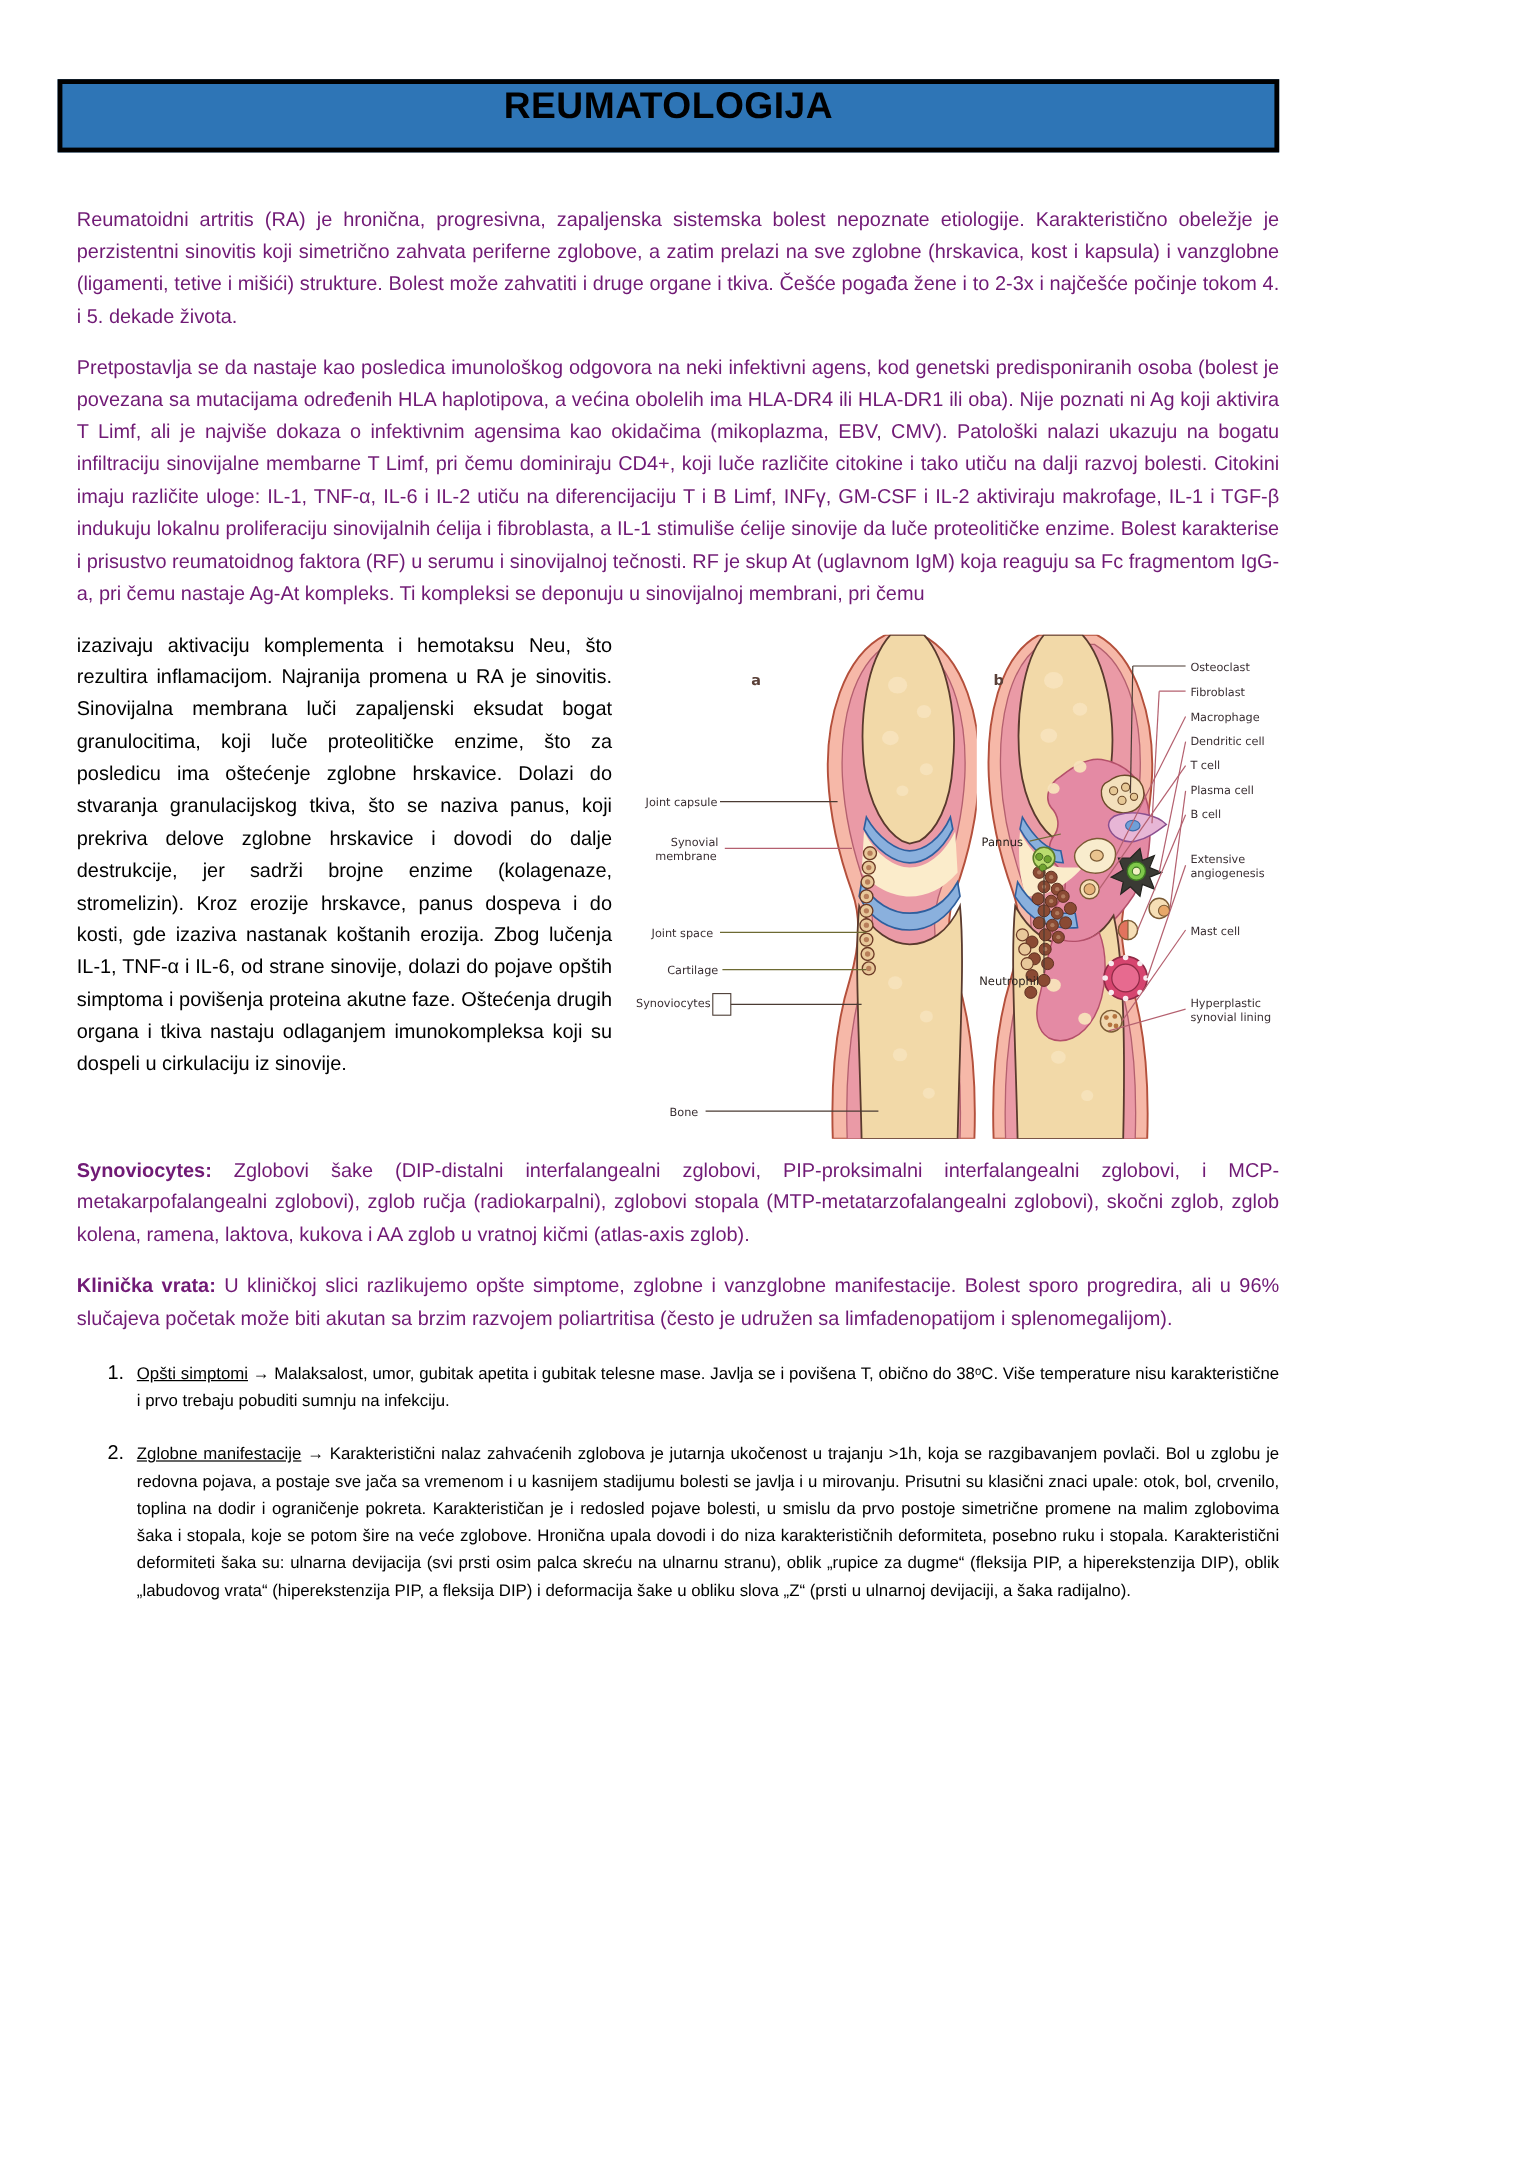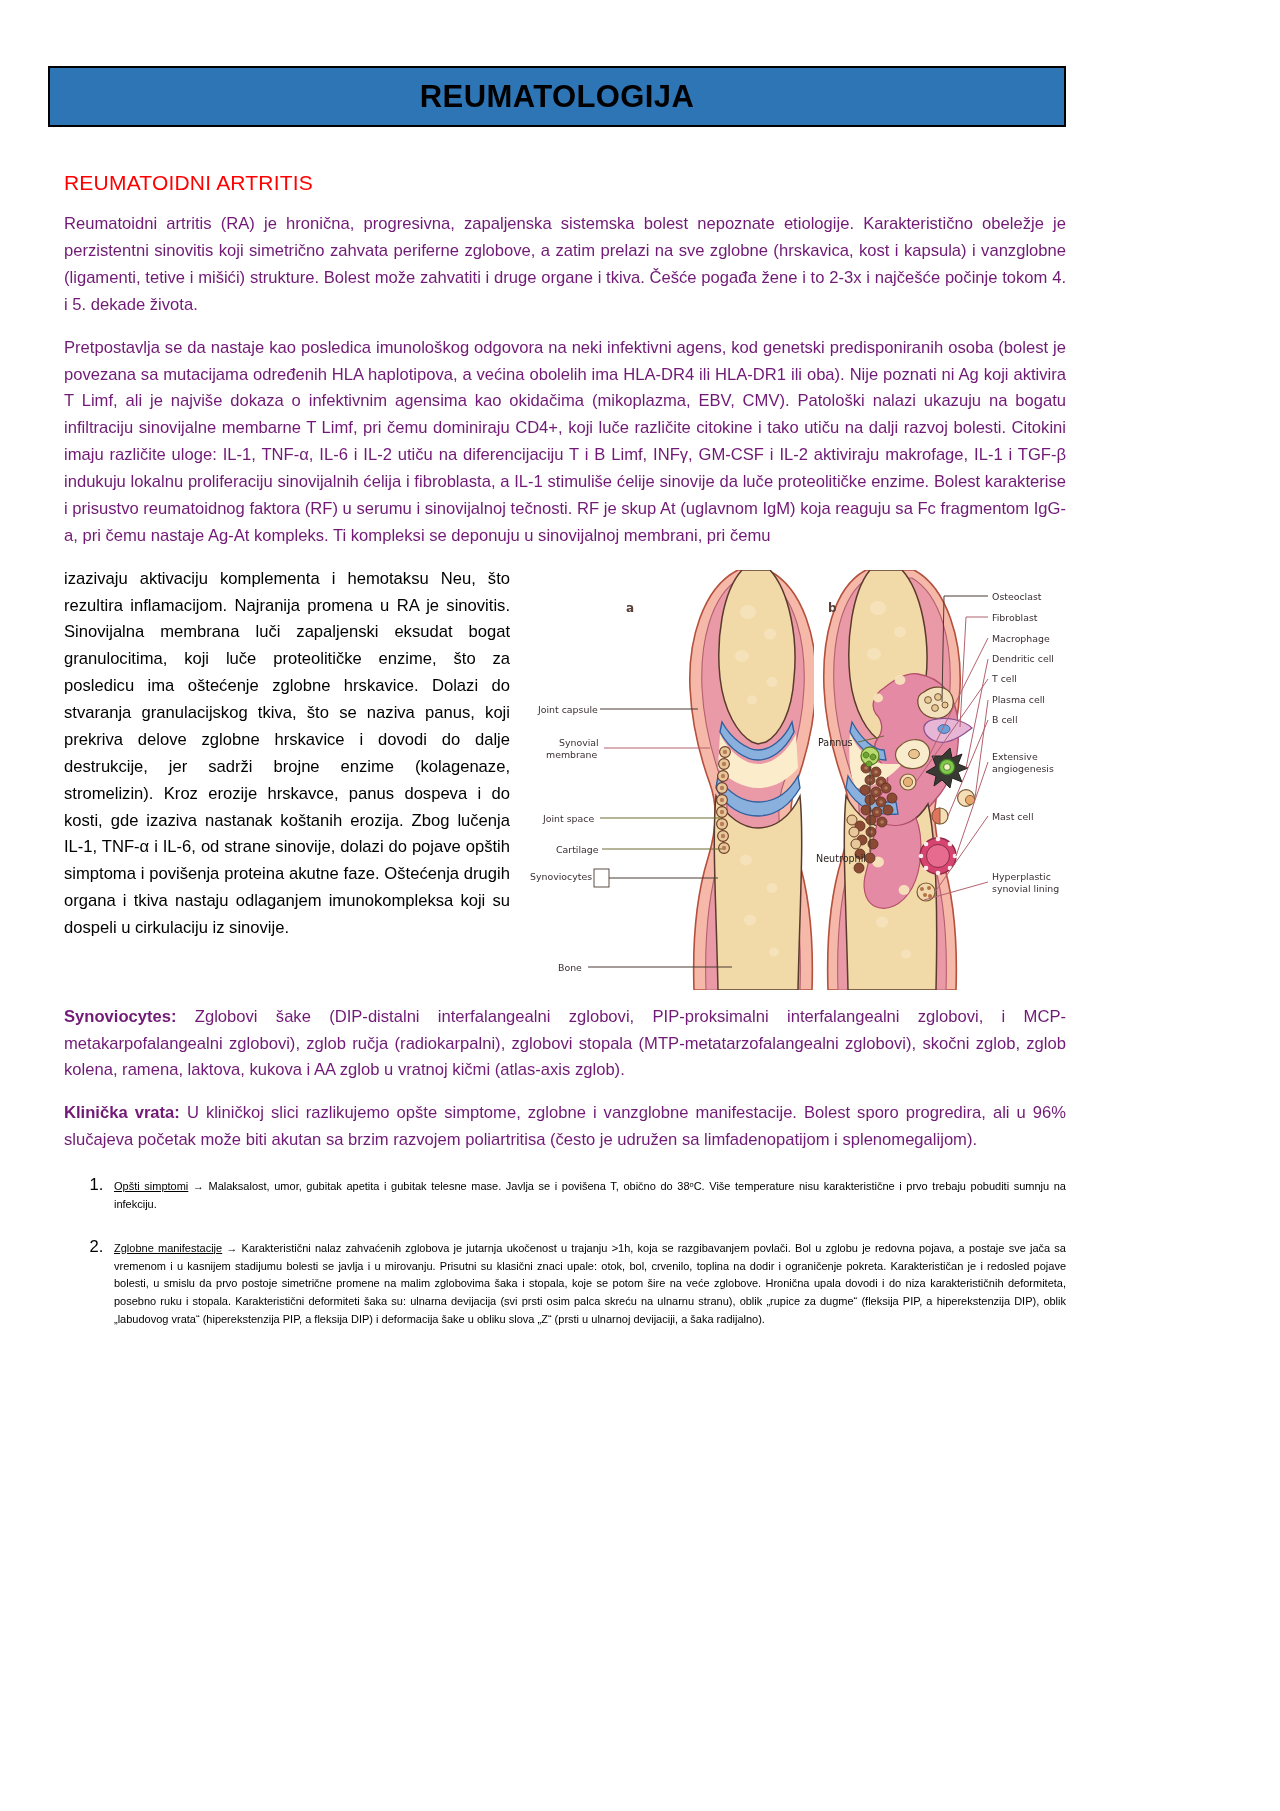--- a/index.html
+++ b/index.html
@@ -24,23 +24,23 @@
   }
 
   
   .title-banner {
     position: absolute;
     left: 48px;
     top: 66px;
     width: 1018px;
     height: 61px;
     background: #2e75b6;
-    border: 2px solid #000000;
+    border: 4px solid #000000;
     display: flex;
-    align-items: center;
+    align-items: flex-start;
     justify-content: center;
     box-sizing: border-box;
   }
   .title-banner .title-text {
     font-size: 31px;
     font-weight: 700;
     letter-spacing: 0.4px;
     color: #000000;
     font-family: "Liberation Sans", sans-serif;
   }
@@ -85,21 +85,21 @@
     margin: 0 0 4px 0;
     text-align: justify;
   }
 
   .clearfix::after { content: ""; display: block; clear: both; }
 
   
   ol.numlist {
     margin: 18px 0 0 0;
     padding-left: 44px;
-    font-size: 11px;
+    font-size: 14px;
     line-height: 1.62;
   }
   ol.numlist > li {
     margin-bottom: 20px;
     text-align: justify;
     padding-left: 6px;
   }
   ol.numlist > li::marker { font-size: 16.6px; }
   .uline { text-decoration: underline; }
 
@@ -134,21 +134,20 @@
 <body>
 
 <div class="page">
 
   <div class="title-banner">
     <span class="title-text">REUMATOLOGIJA</span>
   </div>
 
   <div class="content">
 
-    <h2 class="section-heading">REUMATOIDNI ARTRITIS</h2>
 
     <p class="para">Reumatoidni artritis (RA) je hronična, progresivna, zapaljenska sistemska bolest nepoznate etiologije. Karakteristično obeležje je perzistentni sinovitis koji simetrično zahvata periferne zglobove, a zatim prelazi na sve zglobne (hrskavica, kost i kapsula) i vanzglobne (ligamenti, tetive i mišići) strukture. Bolest može zahvatiti i druge organe i tkiva. Češće pogađa žene i to 2-3x i najčešće počinje tokom 4. i 5. dekade života.</p>
 
     <p class="para">Pretpostavlja se da nastaje kao posledica imunološkog odgovora na neki infektivni agens, kod genetski predisponiranih osoba (bolest je povezana sa mutacijama određenih HLA haplotipova, a većina obolelih ima HLA-DR4 ili HLA-DR1 ili oba). Nije poznati ni Ag koji aktivira T Limf, ali je najviše dokaza o infektivnim agensima kao okidačima (mikoplazma, EBV, CMV). Patološki nalazi ukazuju na bogatu infiltraciju sinovijalne membarne T Limf, pri čemu dominiraju CD4+, koji luče različite citokine i tako utiču na dalji razvoj bolesti. Citokini imaju različite uloge: IL-1, TNF-α, IL-6 i IL-2 utiču na diferencijaciju T i B Limf, INFγ, GM-CSF i IL-2 aktiviraju makrofage, IL-1 i TGF-β indukuju lokalnu proliferaciju sinovijalnih ćelija i fibroblasta, a IL-1 stimuliše ćelije sinovije da luče proteolitičke enzime. Bolest karakterise i prisustvo reumatoidnog faktora (RF) u serumu i sinovijalnoj tečnosti. RF je skup At (uglavnom IgM) koja reaguju sa Fc fragmentom IgG-a, pri čemu nastaje Ag-At kompleks. Ti kompleksi se deponuju u sinovijalnoj membrani, pri čemu</p>
 
     <div class="clearfix">
 
       <div class="figure-wrap">
         <div class="joint-figure">
           <svg width="540" height="420" viewBox="0 0 540 420" xmlns="http://www.w3.org/2000/svg">

